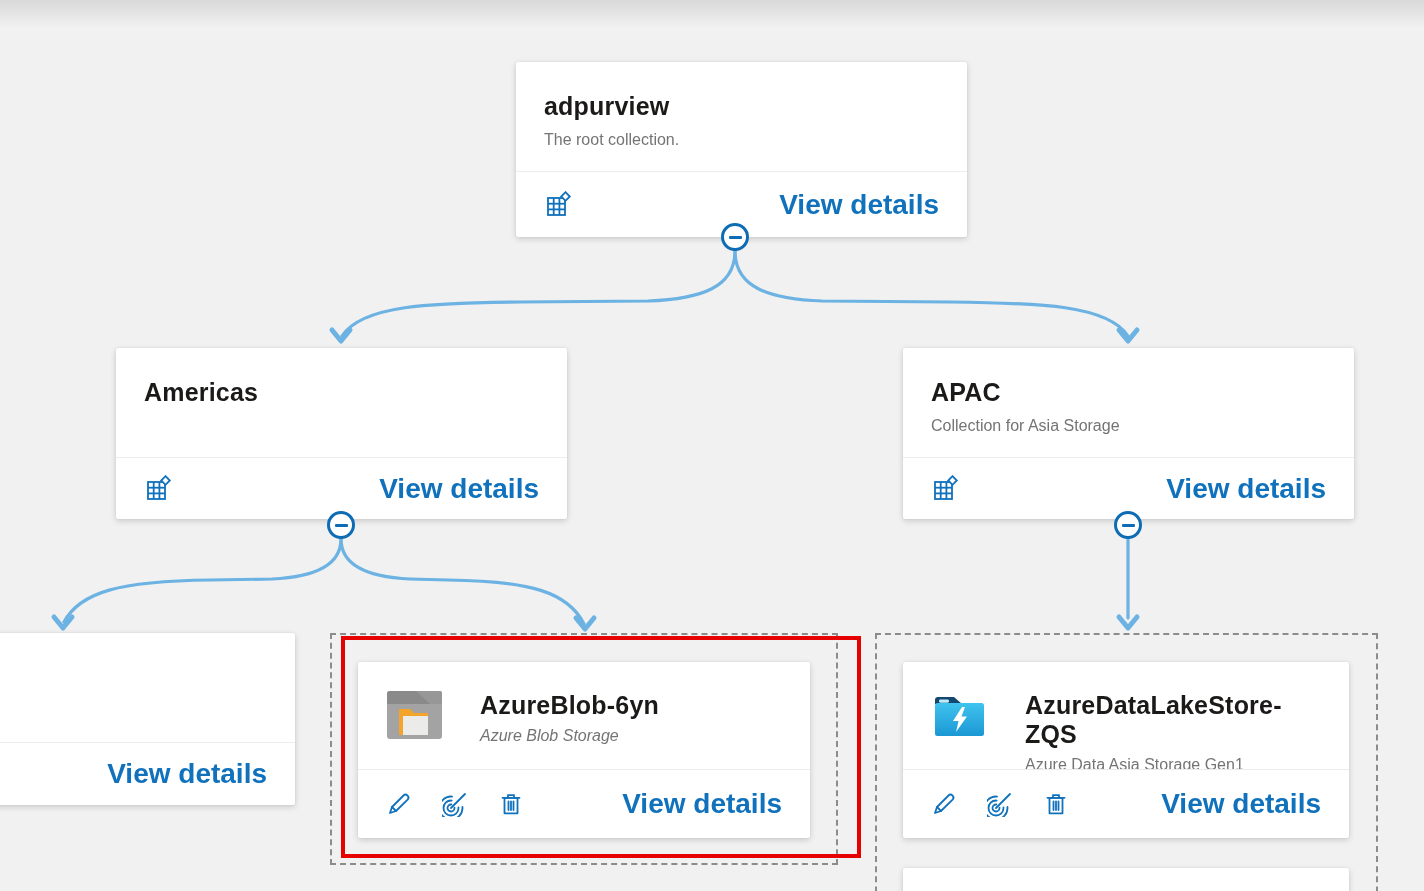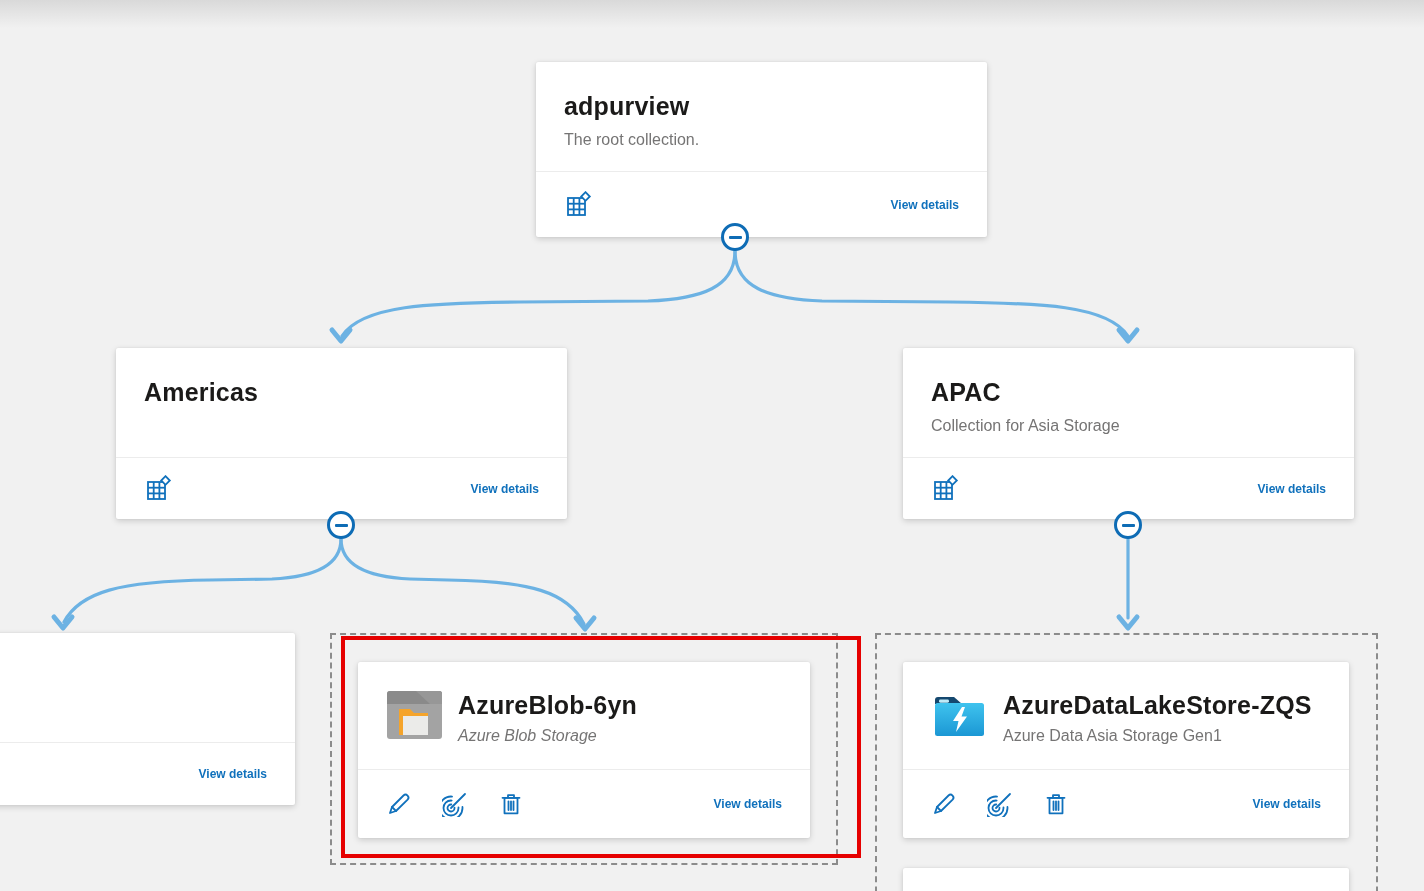--- a/index.html
+++ b/index.html
@@ -8,25 +8,25 @@
   .top-shade{position:absolute;left:0;top:0;width:100%;height:28px;
     background:linear-gradient(#d9d9d9,rgba(241,241,241,0));pointer-events:none;z-index:0;}
   
   .card{position:absolute;background:#fff;box-shadow:0 2px 6px rgba(0,0,0,.16),0 0 2px rgba(0,0,0,.08);
     display:flex;flex-direction:column;z-index:2;border-radius:2px;}
   .card-body{flex:1;padding:30px 28px 0 28px;overflow:hidden;}
   .card-title{font-size:25px;font-weight:700;color:#1b1a19;letter-spacing:.2px;line-height:1.15;}
   .card-sub{font-size:16px;color:#757474;margin-top:9px;line-height:1.2;}
   .card-footer{border-top:1px solid #ececec;display:flex;align-items:center;
     padding:0 28px;justify-content:space-between;}
-  .view-details{font-size:12px;font-weight:700;color:#1071bc;cursor:pointer;white-space:nowrap;}
+  .view-details{font-size:28px;font-weight:700;color:#1071bc;cursor:pointer;white-space:nowrap;}
   .footer-icons{display:flex;align-items:center;gap:30px;}
   .icon-btn{display:inline-flex;cursor:pointer;}
   
-  .src-row{display:flex;align-items:flex-start;}
+  .src-row{display:flex;align-items:flex-start;gap:22px;}
   .src-logo{flex:0 0 auto;margin-right:15px;}
   .src-text{padding-top:1px;}
   
   .minus-btn{position:absolute;width:28px;height:28px;border-radius:50%;background:#fff;
     border:3px solid #0e6cb5;box-sizing:border-box;z-index:4;cursor:pointer;
     display:flex;align-items:center;justify-content:center;}
   .minus-bar{width:13px;height:3px;background:#0e6cb5;border-radius:1px;}
   
   .dashed-box{position:absolute;border:2px dashed #8c8c8c;box-sizing:border-box;z-index:1;}
   .red-box{position:absolute;border:4px solid #e60000;box-sizing:border-box;z-index:5;pointer-events:none;}
@@ -53,21 +53,21 @@
       <path d="M576 618 L585 629 L594 618"></path>
       <path d="M1119 617 L1128 628 L1137 617"></path>
     </g>
   </svg>
 
   <div class="dashed-box" style="left:330px;top:633px;width:508px;height:232px;"></div>
   <div class="dashed-box" style="left:875px;top:633px;width:503px;height:300px;"></div>
 
   <div class="red-box" style="left:341px;top:636px;width:520px;height:222px;"></div>
 
-  <div class="card" style="left:536px;top:62px;width:451px;height:175px;">
+  <div class="card" style="left:516px;top:62px;width:451px;height:175px;">
     <div class="card-body">
       <div class="card-title">adpurview</div>
       <div class="card-sub">The root collection.</div>
     </div>
     <div class="card-footer" style="height:65px;">
       <span class="icon-btn">
         <svg width="28" height="28" viewBox="0 0 28 28" fill="none" stroke="#1071bc" stroke-width="1.8">
           <rect x="4" y="7" width="17" height="17"></rect>
           <line x1="9.7" y1="7" x2="9.7" y2="24"></line>
             <line x1="15.4" y1="7" x2="15.4" y2="24"></line>

